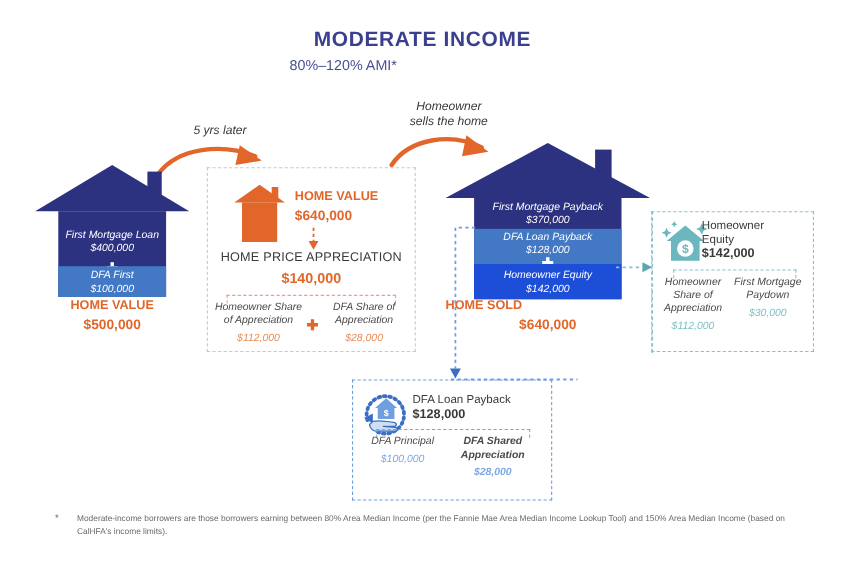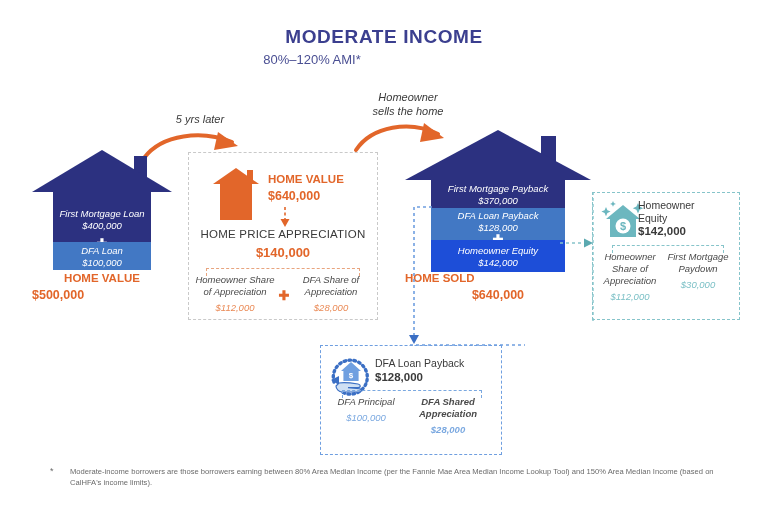--- a/index.html
+++ b/index.html
@@ -101,21 +101,21 @@
 
   #mid-bracket{left:206px;top:268px;width:152px;}
   #mid-left{left:192px;top:274px;width:86px;text-align:center;}
   #mid-right{left:288px;top:274px;width:86px;text-align:center;}
   .sub-label{font-size:9.5px;font-style:italic;line-height:12px;color:#4a4a4a;}
   .sub-value{font-size:9.5px;font-style:italic;color:#ea8a56;margin-top:4px;}
   #mid-plus{left:277px;top:288px;width:14px;text-align:center;font-size:13px;font-weight:bold;color:#e2662a;}
 
   
   #h1-cap-label{left:32px;top:272px;width:140px;text-align:center;font-size:11.5px;font-weight:bold;color:#e2662a;}
-  #h1-cap-value{left:32px;top:288px;width:140px;text-align:left;font-size:12.5px;font-weight:bold;color:#e2662a;}
+  #h1-cap-value{left:32px;top:288px;width:140px;text-align:center;font-size:12.5px;font-weight:bold;color:#e2662a;}
   #h2-cap-label{left:405px;top:272px;width:186px;font-size:11.5px;font-weight:bold;color:#e2662a;}
   #h2-cap-value{left:405px;top:288px;width:186px;text-align:center;font-size:12.5px;font-weight:bold;color:#e2662a;}
 
   
   #eq-panel{left:592px;top:192px;width:148px;height:128px;}
   #eq-title{left:638px;top:199px;width:96px;font-size:10.5px;line-height:13px;color:#3a3a3a;}
   #eq-value{left:638px;top:225px;width:96px;font-size:11.5px;font-weight:bold;color:#3a3a3a;}
   #eq-bracket{left:612px;top:245px;width:110px;}
   #eq-left{left:596px;top:251px;width:68px;text-align:center;}
   #eq-right{left:664px;top:251px;width:68px;text-align:center;}
@@ -169,21 +169,21 @@
 
   <div class="abs" id="house1-wrap">
     <div class="abs chimney" id="house1-chimney"></div>
     <div class="abs house-roof" id="house1-roof"></div>
     <div class="abs" id="house1-body">
       <div class="center white house-line italic" style="padding-top:16px;">First Mortgage Loan</div>
       <div class="center white house-line italic">$400,000</div>
       <div class="center white plus-glyph" style="margin-top:7px;">✚</div>
     </div>
     <div class="abs" id="house1-band">
-      <div class="center white house-line italic" style="padding-top:3px;">DFA Loan</div>
+      <div class="center white house-line italic" style="padding-top:3px;">DFA First</div>
       <div class="center white house-line italic">$100,000</div>
     </div>
   </div>
   <div class="abs" id="h1-cap-label">HOME VALUE</div>
   <div class="abs" id="h1-cap-value">$500,000</div>
 
   <div class="abs dash-panel" id="mid-panel"></div>
 
   <div class="abs" id="mid-house">
     <div id="mid-house-chimney"></div>

